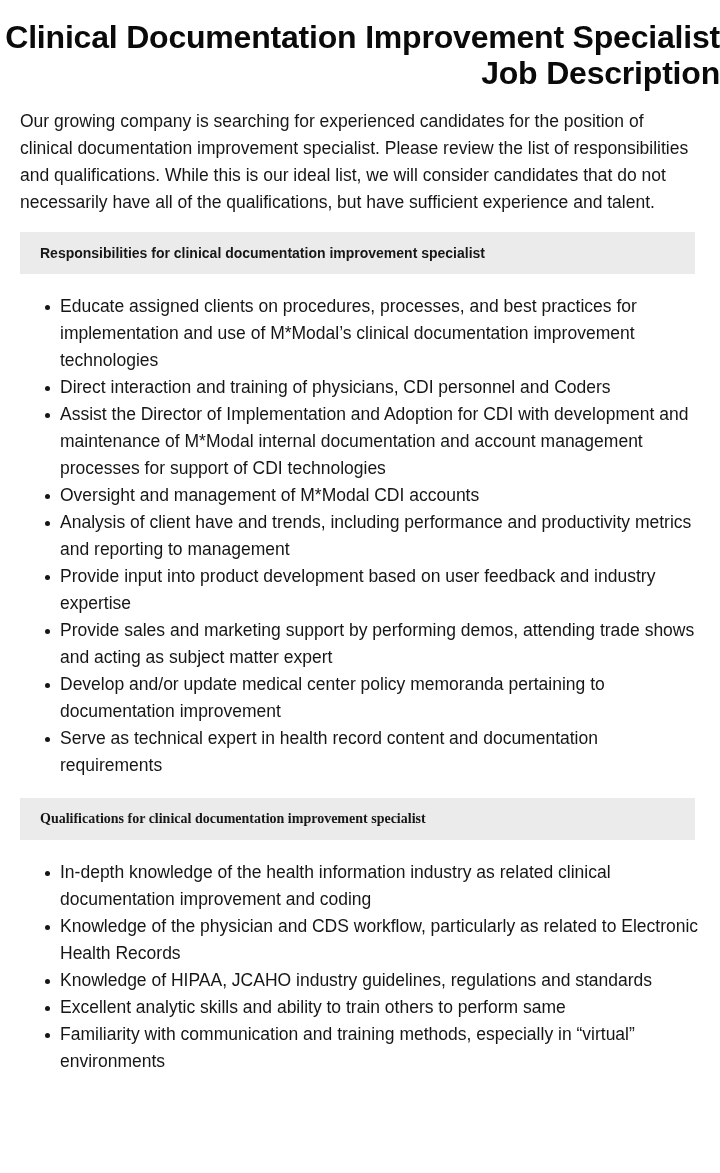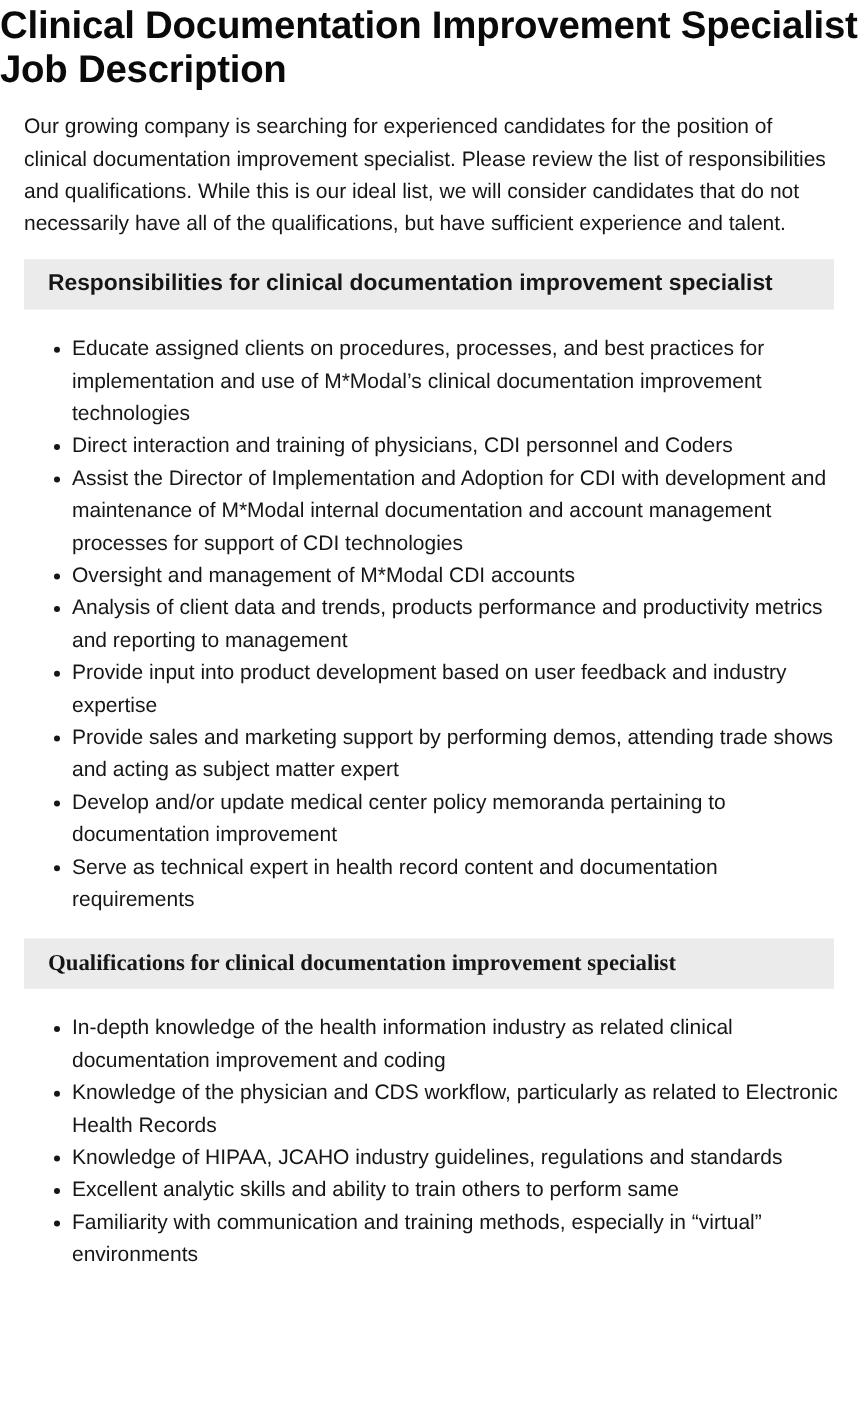--- a/index.html
+++ b/index.html
@@ -12,23 +12,23 @@
       width: 720px;
       height: 1173px;
       overflow: hidden;
       font-family: "Liberation Sans", "DejaVu Sans", sans-serif;
       color: #111111;
     }
     .page {
       padding: 0 20px;
     }
     h1.title {
-      margin: 0;
+      margin: 16px;
       padding-top: 3px;
-      text-align: left;
+      text-align: right;
       font-size: 32px;
       line-height: 36px;
       font-weight: bold;
       color: #0a0a0a;
       letter-spacing: -0.2px;
       margin-left: -20px;
       margin-right: -20px;
     }
     p.intro {
       margin: 17px 0 0 0;
@@ -37,21 +37,21 @@
       color: #161616;
     }
     .section-header {
       margin-top: 16px;
       height: 42px;
       width: 675px;
       background: #ebebeb;
       padding: 0 20px;
       display: flex;
       align-items: center;
-      font-size: 19px;
+      font-size: 14px;
       font-weight: bold;
       color: #161616;
     }
     ul.list {
       margin: 19px 0 0 0;
       padding: 0 0 0 40px;
       list-style: none;
     }
     ul.list li {
       position: relative;
@@ -82,21 +82,21 @@
   <h1 class="title">Clinical Documentation Improvement Specialist Job Description</h1>
 
   <p class="intro">Our growing company is searching for experienced candidates for the position of clinical documentation improvement specialist. Please review the list of responsibilities and qualifications. While this is our ideal list, we will consider candidates that do not necessarily have all of the qualifications, but have sufficient experience and talent.</p>
 
   <div class="section-header">Responsibilities for clinical documentation improvement specialist</div>
   <ul class="list">
     <li>Educate assigned clients on procedures, processes, and best practices for implementation and use of M*Modal’s clinical documentation improvement technologies</li>
     <li>Direct interaction and training of physicians, CDI personnel and Coders</li>
     <li>Assist the Director of Implementation and Adoption for CDI with development and maintenance of M*Modal internal documentation and account management processes for support of CDI technologies</li>
     <li>Oversight and management of M*Modal CDI accounts</li>
-    <li>Analysis of client data and trends, products performance and productivity metrics and reporting to management</li>
+    <li>Analysis of client have and trends, including performance and productivity metrics and reporting to management</li>
     <li>Provide input into product development based on user feedback and industry expertise</li>
     <li>Provide sales and marketing support by performing demos, attending trade shows and acting as subject matter expert</li>
     <li>Develop and/or update medical center policy memoranda pertaining to documentation improvement</li>
     <li>Serve as technical expert in health record content and documentation requirements</li>
   </ul>
 
   <div class="section-header second">Qualifications for clinical documentation improvement specialist</div>
   <ul class="list">
     <li>In-depth knowledge of the health information industry as related clinical documentation improvement and coding</li>
     <li>Knowledge of the physician and CDS workflow, particularly as related to Electronic Health Records</li>

